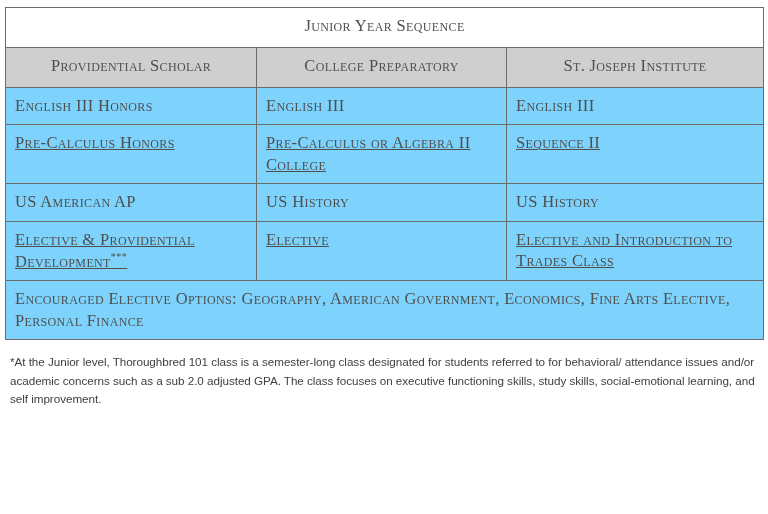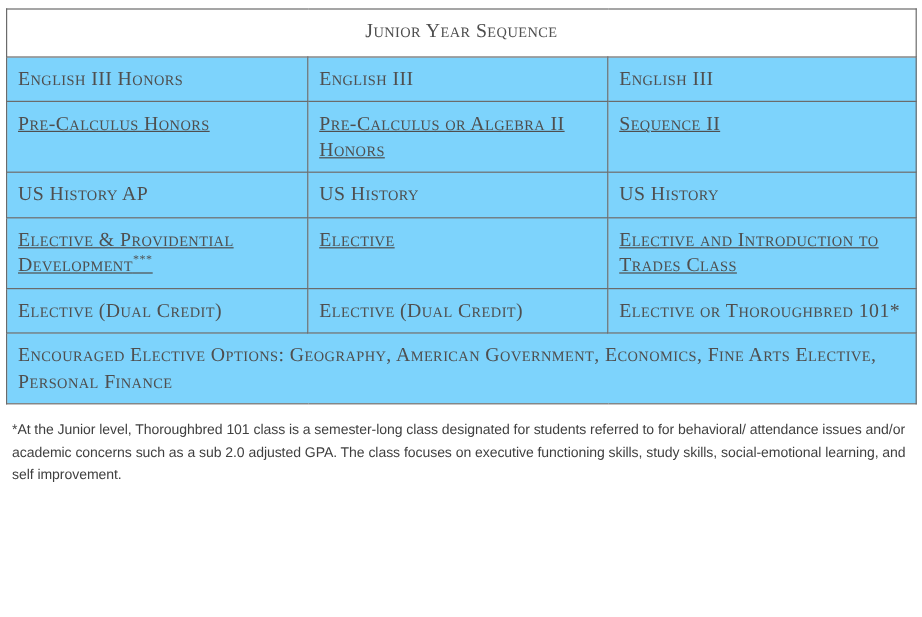--- a/index.html
+++ b/index.html
@@ -109,52 +109,52 @@
     <colgroup>
       <col class="c1">
       <col class="c2">
       <col class="c3">
     </colgroup>
     <tbody>
       <tr>
         <td class="title-cell" colspan="3">Junior Year Sequence</td>
       </tr>
 
+      <tr>
+        <td class="col-head">Providential Scholar</td>
+        <td class="col-head">College Preparatory</td>
+        <td class="col-head">St. Joseph Institute</td>
+      </tr>
 
       <tr class="r-single">
         <td class="body-cell">English III Honors</td>
         <td class="body-cell">English III</td>
         <td class="body-cell">English III</td>
       </tr>
 
       <tr class="r-double">
         <td class="body-cell">Pre-Calculus Honors</td>
-        <td class="body-cell">Pre-Calculus or Algebra II Honors</td>
+        <td class="body-cell">Pre-Calculus or Algebra II College</td>
         <td class="body-cell">Sequence II</td>
       </tr>
 
 
       <tr class="r-single">
-        <td class="body-cell">US History AP</td>
+        <td class="body-cell">US American AP</td>
         <td class="body-cell">US History</td>
         <td class="body-cell">US History</td>
       </tr>
 
 
       <tr class="r-double">
         <td class="body-cell"><span>Elective &amp; Providential Development</span><sup class="stars">***</sup></td>
         <td class="body-cell">Elective</td>
         <td class="body-cell">Elective and Introduction to Trades Class</td>
       </tr>
 
-      <tr class="r-single">
-        <td class="body-cell">Elective (Dual Credit)</td>
-        <td class="body-cell">Elective (Dual Credit)</td>
-        <td class="body-cell">Elective or Thoroughbred 101*</td>
-      </tr>
 
       <tr>
         <td class="body-cell wide-cell" colspan="3">Encouraged Elective Options: Geography, American Government, Economics, Fine Arts Elective, Personal Finance</td>
       </tr>
     </tbody>
   </table>
 
   <div class="footnotes">
     <p class="footnote">*At the Junior level, Thoroughbred 101 class is a semester-long class designated for students referred to for behavioral/ attendance issues and/or academic concerns such as a sub 2.0 adjusted GPA.  The class focuses on executive functioning skills, study skills, social-emotional learning, and self improvement.</p>
 

